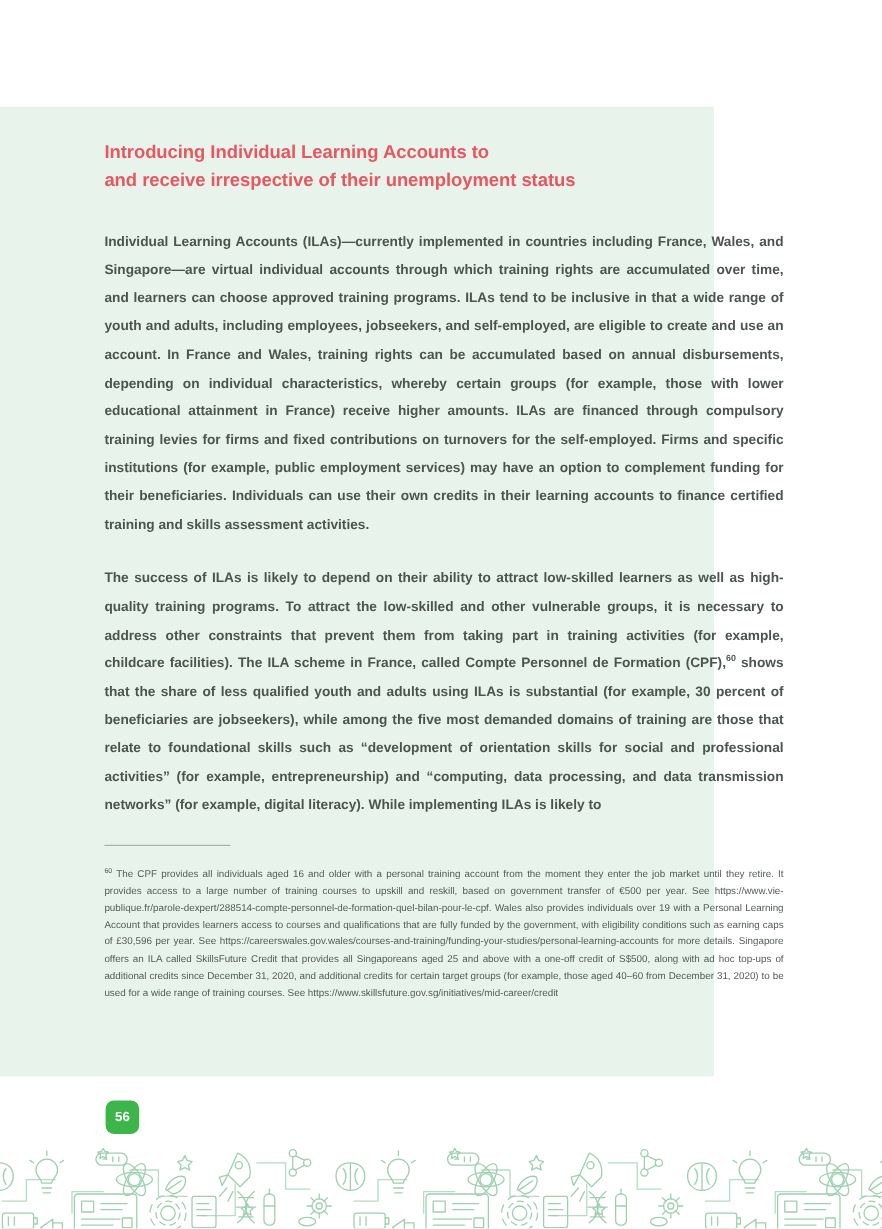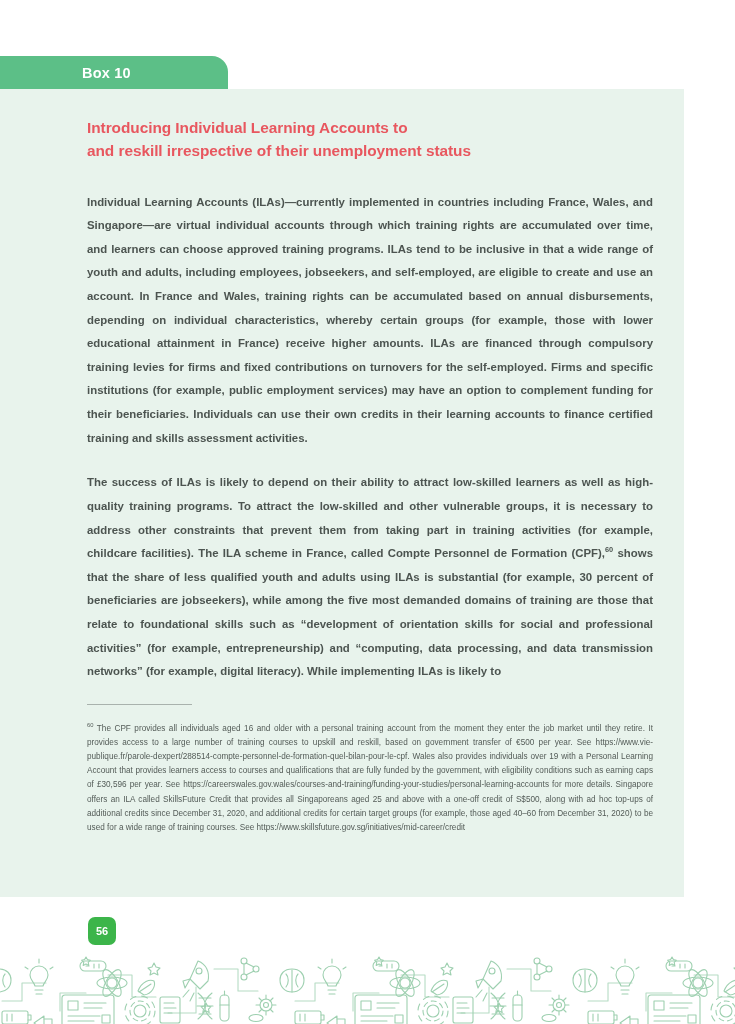--- a/index.html
+++ b/index.html
@@ -41,21 +41,21 @@
     font-size: 14.5px;
     font-weight: bold;
     letter-spacing: 0.2px;
   }
 
   
   .box-body {
     position: absolute;
     left: 0;
     top: 89px;
-    width: 684px;
+    width: 595px;
     height: 808px;
     background: #e8f3ec;
   }
 
   .box-inner {
     position: absolute;
     left: 87px;
     top: 0;
     width: 566px;
   }
@@ -148,30 +148,27 @@
     overflow: hidden;
     background: #ffffff;
   }
   .footer-band svg { display: block; }
 </style>
 </head>
 <body>
 
 <div class="page">
 
-  <div class="box-tab">
-    <span class="box-tab-label">Box 10</span>
-  </div>
 
   <div class="box-body">
     <div class="box-inner">
 
       <h2 class="box-title">
         <span class="tline">Introducing Individual Learning Accounts to</span>
-        <span class="tline">and reskill irrespective of their unemployment status</span>
+        <span class="tline">and receive irrespective of their unemployment status</span>
       </h2>
 
       <p class="para first">Individual Learning Accounts (ILAs)—currently implemented in countries including France, Wales, and Singapore—are virtual individual accounts through which training rights are accumulated over time, and learners can choose approved training programs. ILAs tend to be inclusive in that a wide range of youth and adults, including employees, jobseekers, and self-employed, are eligible to create and use an account. In France and Wales, training rights can be accumulated based on annual disbursements, depending on individual characteristics, whereby certain groups (for example, those with lower educational attainment in France) receive higher amounts. ILAs are financed through compulsory training levies for firms and fixed contributions on turnovers for the self-employed. Firms and specific institutions (for example, public employment services) may have an option to complement funding for their beneficiaries. Individuals can use their own credits in their learning accounts to finance certified training and skills assessment activities.</p>
 
       <p class="para second"><span>The success of ILAs is likely to depend on their ability to attract low-skilled learners as well as high-quality training programs. To attract the low-skilled and other vulnerable groups, it is necessary to address other constraints that prevent them from taking part in training activities (for example, childcare facilities). The ILA scheme in France, called Compte Personnel de Formation (CPF),</span><sup class="fn-ref">60</sup><span> shows that the share of less qualified youth and adults using ILAs is substantial (for example, 30 percent of beneficiaries are jobseekers), while among the five most demanded domains of training are those that relate to foundational skills such as “development of orientation skills for social and professional activities” (for example, entrepreneurship) and “computing, data processing, and data transmission networks” (for example, digital literacy). While implementing ILAs is likely to</span></p>
 
     </div>
 
     <div class="fn-wrap">
       <div class="fn-rule"></div>

